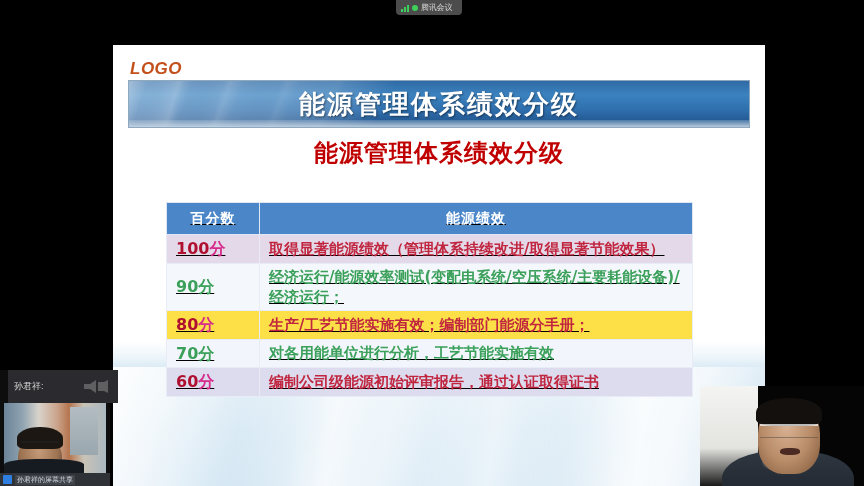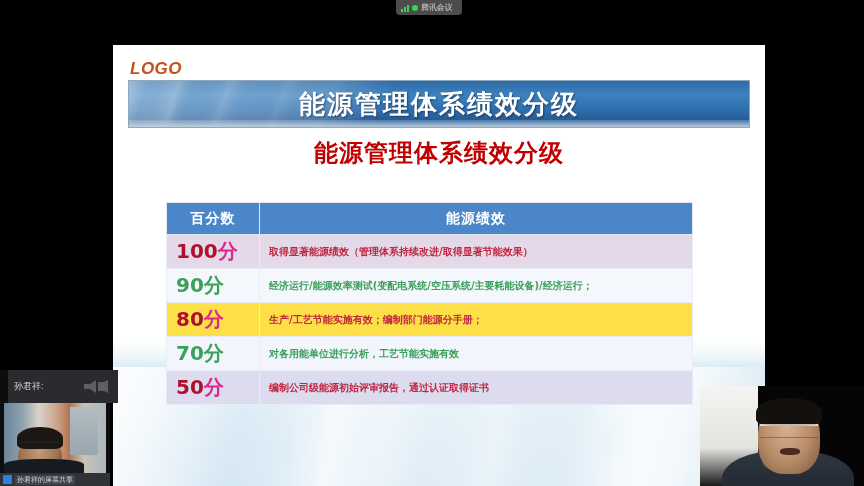--- a/index.html
+++ b/index.html
@@ -175,25 +175,26 @@
 
   
   .perf-table {
     position: absolute;
     left: 53px;
     top: 157px;
     width: 527px;
     border-collapse: collapse;
     table-layout: fixed;
     font-family: "DejaVu Sans", "Liberation Sans", sans-serif;
+    text-decoration: underline;
   }
   .perf-table td, .perf-table th {
     border: 1px solid #ffffff;
     padding: 3px 6px;
-    font-size: 10px;
+    font-size: 15px;
     vertical-align: middle;
     line-height: 1.35;
   }
   .perf-table thead th {
     background: #4a86c8;
     color: #ffffff;
     font-weight: bold;
     font-size: 14px;
     height: 25px;
     letter-spacing: 1px;
@@ -202,21 +203,21 @@
   .col-score { width: 80px; text-align: center; }
   .col-perf  { text-align: center; }
 
   .perf-table tbody td {
     border: 1px solid #e7ecf6;
   }
   .perf-table tbody td.score-cell {
     text-align: left;
     padding-left: 9px;
     font-weight: bold;
-    font-size: 20px;
+    font-size: 16px;
   }
   .perf-table tbody td.desc-cell {
     text-align: left;
     padding-left: 9px;
     font-weight: bold;
   }
 
   
   tr.tint-pink    td { background: #e4d9e8; }
   tr.tint-white   td { background: #f4f7fb; }
@@ -477,21 +478,21 @@
         </tr>
         <tr class="tint-lav">
           <td class="score-cell"><span class="num-dark">80</span><span class="num-pink">分</span></td>
           <td class="desc-cell txt-red">生产/工艺节能实施有效；编制部门能源分手册；</td>
         </tr>
         <tr class="tint-white2">
           <td class="score-cell"><span class="num-green">70</span><span class="num-green">分</span></td>
           <td class="desc-cell txt-green">对各用能单位进行分析，工艺节能实施有效</td>
         </tr>
         <tr class="tint-lav2">
-          <td class="score-cell"><span class="num-dark">50</span><span class="num-pink">分</span></td>
+          <td class="score-cell"><span class="num-dark">60</span><span class="num-pink">分</span></td>
           <td class="desc-cell txt-red">编制公司级能源初始评审报告，通过认证取得证书</td>
         </tr>
       </tbody>
     </table>
 
     <div class="page-number">1</div>
   </div>
 
   <div class="left-strip">
     <div class="left-name-bar">

